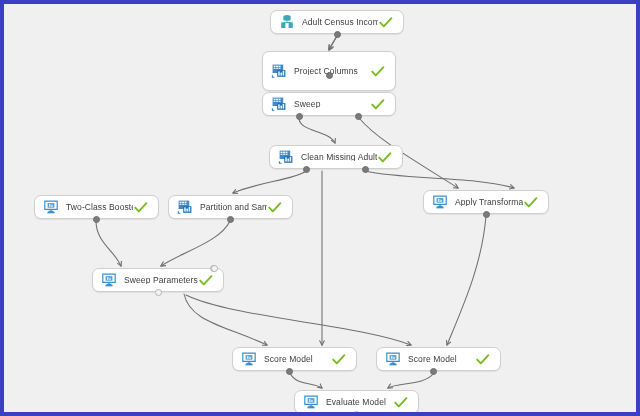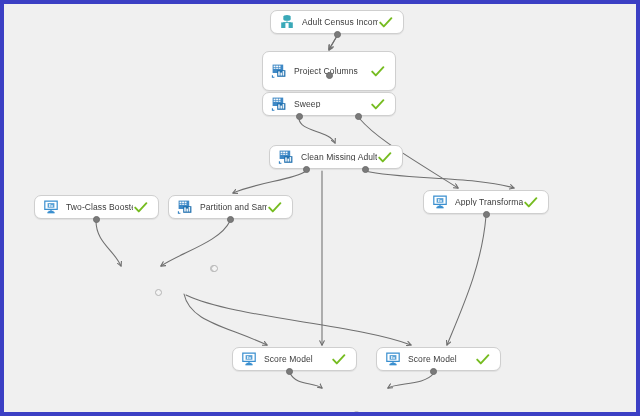--- a/index.html
+++ b/index.html
@@ -281,20 +281,35 @@
               <path d="M 5.4 12.4 L 10.6 12.4" fill="none" stroke="#3a8fcf" stroke-width="1.2"></path>
             </svg></span>
           <span class="node-label">Apply Transformation</span>
           <span class="node-status"><svg viewBox="0 0 16 16" width="16" height="16">
               <path d="M 2.2 7.6 L 5.8 11.4 L 13.4 3.2" fill="none" stroke="#76bc21" stroke-width="1.9" stroke-linecap="round" stroke-linejoin="round"></path>
             </svg></span>
         </div>
         <div class="port filled" style="left: 450.78px; top: 182.5px; width: 5px; height: 5px; opacity: 0;"></div>
         <div class="port filled" style="left: 506.22px; top: 182.5px; width: 5px; height: 5px; opacity: 0;"></div>
         <div class="port filled" style="left: 478.5px; top: 206.5px;"></div>
+        <div class="node" style="left: 88px; top: 264px; width: 132px; height: 24px;">
+          <span class="node-icon"><svg viewBox="0 0 16 16" width="16" height="16">
+              <path d="M 1.8 2.2 L 14.2 2.2 L 14.2 10.4 L 1.8 10.4 Z" fill="#ffffff" stroke="#3a8fcf" stroke-width="1.2"></path>
+              <rect x="4.6" y="4.1" width="6.8" height="4.6" fill="#3a8fcf" opacity="0.85"></rect>
+              <rect x="6.2" y="5" width="1.2" height="3" fill="#ffffff" opacity="0.95"></rect>
+              <rect x="8.4" y="5.9" width="1.2" height="2.1" fill="#ffffff" opacity="0.95"></rect>
+              <path d="M 8 10.4 L 8 12.4" fill="none" stroke="#3a8fcf" stroke-width="1.3"></path>
+              <path d="M 4.4 13.6 L 11.6 13.6" fill="none" stroke="#3a8fcf" stroke-width="1.5"></path>
+              <path d="M 5.4 12.4 L 10.6 12.4" fill="none" stroke="#3a8fcf" stroke-width="1.2"></path>
+            </svg></span>
+          <span class="node-label">Sweep Parameters</span>
+          <span class="node-status"><svg viewBox="0 0 16 16" width="16" height="16">
+              <path d="M 2.2 7.6 L 5.8 11.4 L 13.4 3.2" fill="none" stroke="#76bc21" stroke-width="1.9" stroke-linecap="round" stroke-linejoin="round"></path>
+            </svg></span>
+        </div>
         <div class="port filled" style="left: 113.54px; top: 260.5px; width: 5px; height: 5px; opacity: 0;"></div>
         <div class="port filled" style="left: 153.14px; top: 260.5px; width: 5px; height: 5px; opacity: 0;"></div>
         <div class="port hollow" style="left: 150.5px; top: 284.5px;"></div>
         <div class="port hollow" style="left: 205.94px; top: 260.5px;"></div>
         <div class="node" style="left: 228px; top: 343px; width: 125px; height: 24px;">
           <span class="node-icon"><svg viewBox="0 0 16 16" width="16" height="16">
               <path d="M 1.8 2.2 L 14.2 2.2 L 14.2 10.4 L 1.8 10.4 Z" fill="#ffffff" stroke="#3a8fcf" stroke-width="1.2"></path>
               <rect x="4.6" y="4.1" width="6.8" height="4.6" fill="#3a8fcf" opacity="0.85"></rect>
               <rect x="6.2" y="5" width="1.2" height="3" fill="#ffffff" opacity="0.95"></rect>
               <rect x="8.4" y="5.9" width="1.2" height="2.1" fill="#ffffff" opacity="0.95"></rect>
@@ -321,19 +336,34 @@
               <path d="M 5.4 12.4 L 10.6 12.4" fill="none" stroke="#3a8fcf" stroke-width="1.2"></path>
             </svg></span>
           <span class="node-label">Score Model</span>
           <span class="node-status"><svg viewBox="0 0 16 16" width="16" height="16">
               <path d="M 2.2 7.6 L 5.8 11.4 L 13.4 3.2" fill="none" stroke="#76bc21" stroke-width="1.9" stroke-linecap="round" stroke-linejoin="round"></path>
             </svg></span>
         </div>
         <div class="port filled" style="left: 403.5px; top: 339.5px; width: 5px; height: 5px; opacity: 0;"></div>
         <div class="port filled" style="left: 438.5px; top: 339.5px; width: 5px; height: 5px; opacity: 0;"></div>
         <div class="port filled" style="left: 426px; top: 363.5px;"></div>
+        <div class="node" style="left: 290px; top: 386px; width: 125px; height: 24px;">
+          <span class="node-icon"><svg viewBox="0 0 16 16" width="16" height="16">
+              <path d="M 1.8 2.2 L 14.2 2.2 L 14.2 10.4 L 1.8 10.4 Z" fill="#ffffff" stroke="#3a8fcf" stroke-width="1.2"></path>
+              <rect x="4.6" y="4.1" width="6.8" height="4.6" fill="#3a8fcf" opacity="0.85"></rect>
+              <rect x="6.2" y="5" width="1.2" height="3" fill="#ffffff" opacity="0.95"></rect>
+              <rect x="8.4" y="5.9" width="1.2" height="2.1" fill="#ffffff" opacity="0.95"></rect>
+              <path d="M 8 10.4 L 8 12.4" fill="none" stroke="#3a8fcf" stroke-width="1.3"></path>
+              <path d="M 4.4 13.6 L 11.6 13.6" fill="none" stroke="#3a8fcf" stroke-width="1.5"></path>
+              <path d="M 5.4 12.4 L 10.6 12.4" fill="none" stroke="#3a8fcf" stroke-width="1.2"></path>
+            </svg></span>
+          <span class="node-label">Evaluate Model</span>
+          <span class="node-status"><svg viewBox="0 0 16 16" width="16" height="16">
+              <path d="M 2.2 7.6 L 5.8 11.4 L 13.4 3.2" fill="none" stroke="#76bc21" stroke-width="1.9" stroke-linecap="round" stroke-linejoin="round"></path>
+            </svg></span>
+        </div>
         <div class="port filled" style="left: 314px; top: 382.5px; width: 5px; height: 5px; opacity: 0;"></div>
         <div class="port filled" style="left: 351.5px; top: 382.5px; width: 5px; height: 5px; opacity: 0;"></div>
         <div class="port hollow" style="left: 349px; top: 406.5px;"></div>
         <div class="port hollow" style="left: 207.26px; top: 260.5px;"></div>
       </div>
   </div>
 </div>
 
 </body></html>

